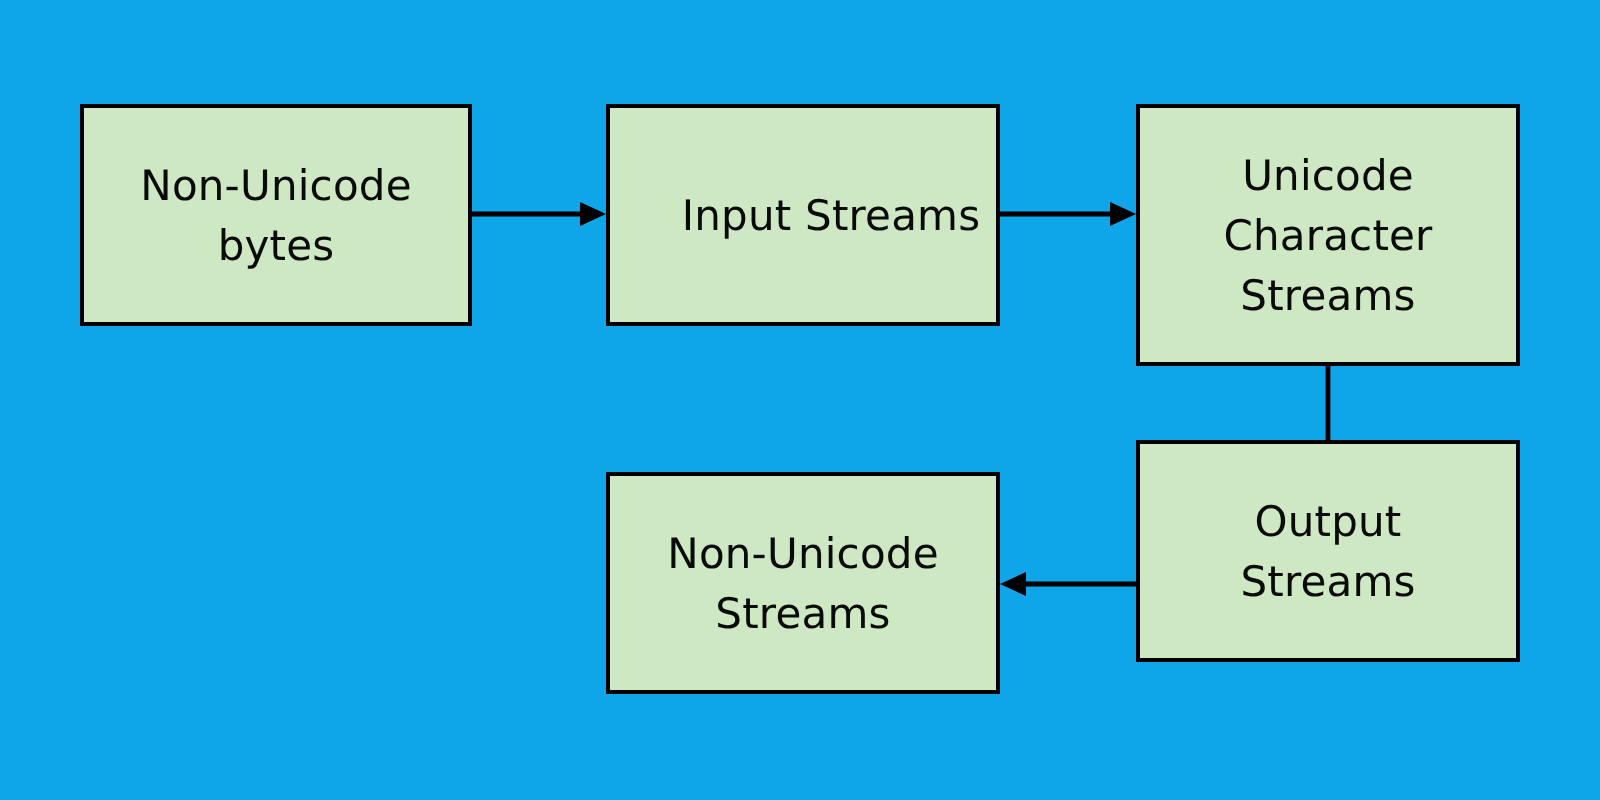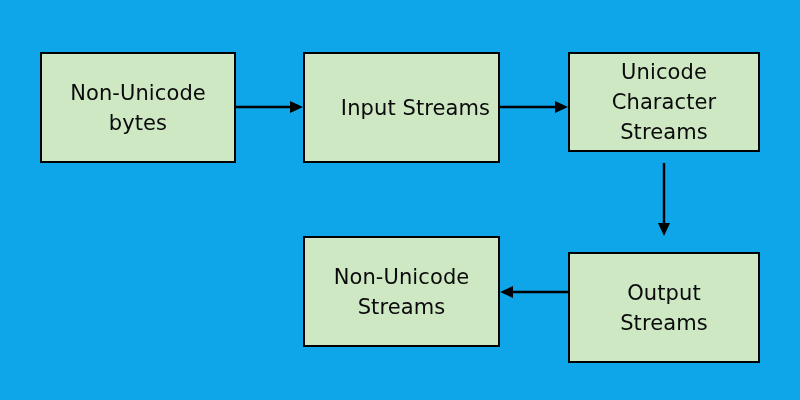--- a/index.html
+++ b/index.html
@@ -86,29 +86,29 @@
 
   <div class="node" style="left:40px; top:52px; width:196px; height:111px;">
     <span class="node-label">Non-Unicode
 bytes</span>
   </div>
 
   <div class="node" style="left:303px; top:52px; width:197px; height:111px;padding-left:28px;">
     <span class="node-label">Input Streams</span>
   </div>
 
-  <div class="node" style="left:568px; top:52px; width:192px; height:100px;">
+  <div class="node" style="left:568px; top:52px; width:192px; height:131px;">
     <span class="node-label">Unicode
 Character
 Streams</span>
   </div>
 
   <div class="node" style="left:303px; top:236px; width:197px; height:111px;">
     <span class="node-label">Non-Unicode
 Streams</span>
   </div>
 
-  <div class="node" style="left:568px; top:252px; width:192px; height:111px;align-items:center;">
+  <div class="node" style="left:568px; top:220px; width:192px; height:111px;align-items:center;">
     <span class="node-label">Output
 Streams</span>
   </div>
 
 </div>
 
 </body></html>

